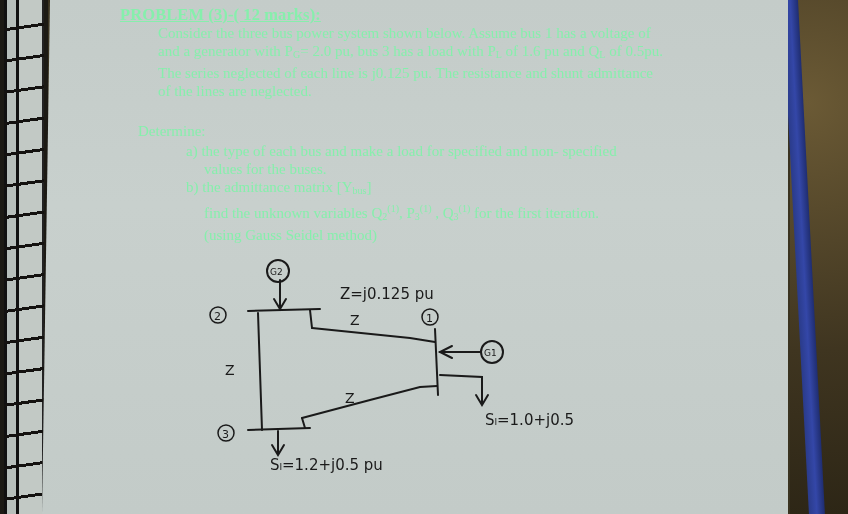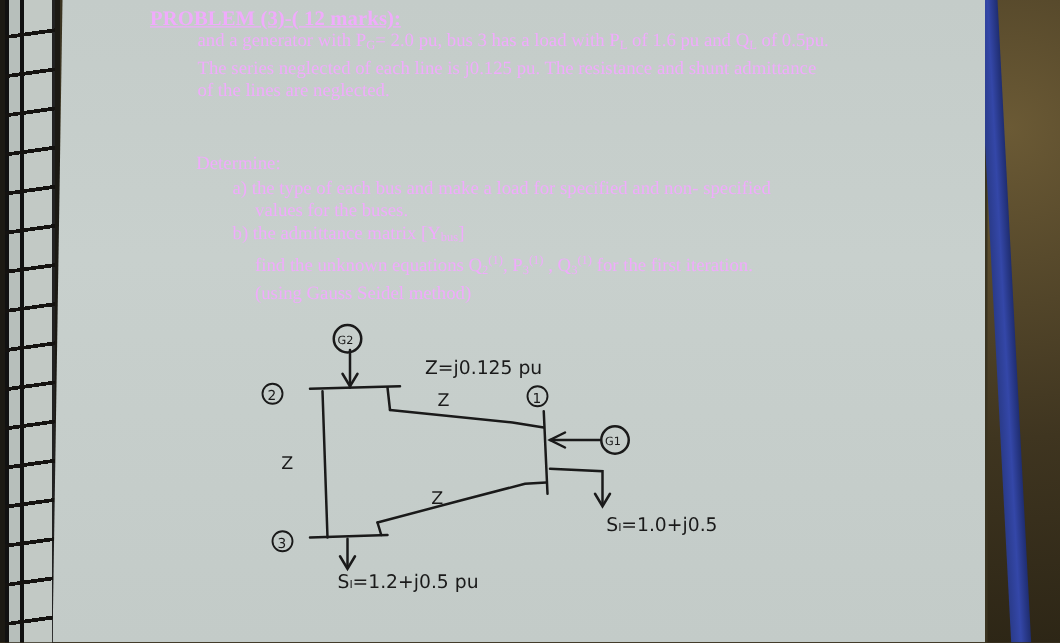--- a/index.html
+++ b/index.html
@@ -26,31 +26,31 @@
     background:
       repeating-linear-gradient(172deg, transparent 0 28px, #141210 28px 31px),
       linear-gradient(90deg, #111 0 3px, #b7bfbb 3px 12px, #111 12px 15px, #c2c9c5 15px 38px, #222 38px 40px);
   }
   .paper {
     position:absolute; left:42px; top:0; width:746px; height:514px;
     background:linear-gradient(180deg,#c4ccc9 0%,#c8d0cd 40%,#c3cbc8 100%);
     clip-path: polygon(8px 0, 746px 0, 746px 514px, 0 514px);
   }
   .sheet {
-    position:absolute; left:0; top:0; width:848px; height:482px; color:#f0abfc;
+    position:absolute; left:0; top:0; width:848px; height:482px; color:#86efac;
   }
   .title {
     position:absolute; left:120px; top:5px; font-weight:bold; font-size:16.5px;
     text-decoration:underline; letter-spacing:0.1px;
   }
   .para {
     position:absolute; left:158px; top:24px; width:600px; font-size:15px; line-height:18px;
   }
   .para .line { white-space:nowrap; display:block; }
-  .determine { position:absolute; left:157px; top:123px; font-size:15px;text-align:center; }
+  .determine { position:absolute; left:138px; top:123px; font-size:15px;text-align:center; }
   .items { position:absolute; left:186px; top:142px; font-size:15px; line-height:18px; }
   .items .line { display:block; white-space:nowrap; }
   .indent { padding-left:18px; }
   sub { font-size:10px; vertical-align:-2px; }
   sup { font-size:10px; vertical-align:6px; }
   .diagram { position:absolute; left:190px; top:255px; width:460px; height:240px; }
   .hw { font-family:"DejaVu Sans",sans-serif; fill:#1a1a1a; }
 </style>
 </head>
 <body>
@@ -59,32 +59,33 @@
 <div class="blue-edge"></div>
 <div class="binder">
     <div class="binder-grid"></div>
   </div>
 <div class="paper"></div>
 
 <div class="sheet">
   <div class="title">PROBLEM (3)-( 12 marks):</div>
 
   <div class="para">
+    <span class="line">Consider the three bus power system shown below. Assume bus 1 has a voltage of</span>
     <span class="line"><span>and a generator with P</span><sub>G</sub><span>= 2.0 pu, bus 3 has a load with P</span><sub>L</sub><span> of  1.6 pu and Q</span><sub>L</sub><span> of  0.5pu.</span></span>
     <span class="line">The series neglected of each line is j0.125 pu. The resistance and shunt admittance</span>
     <span class="line">of the lines are neglected.</span>
   </div>
 
   <div class="determine">Determine:</div>
 
   <div class="items">
     <span class="line">a) the type  of  each bus and make a load for specified and non- specified</span>
     <span class="line indent">values for the buses.</span>
     <span class="line"><span>b) the admittance matrix [Y</span><sub>bus</sub><span>]</span></span>
-    <span class="line indent"><span>find the unknown equations Q</span><sub>2</sub><sup>(1)</sup><span>, P</span><sub>3</sub><sup>(1)</sup><span> , Q</span><sub>3</sub><sup>(1)</sup><span>  for the first iteration.</span></span>
+    <span class="line indent"><span>find the unknown variables Q</span><sub>2</sub><sup>(1)</sup><span>, P</span><sub>3</sub><sup>(1)</sup><span> , Q</span><sub>3</sub><sup>(1)</sup><span>  for the first iteration.</span></span>
     <span class="line indent">(using Gauss Seidel method)</span>
   </div>
 
   <svg class="diagram" viewBox="0 0 460 240" xmlns="http://www.w3.org/2000/svg">
     <g stroke="#1a1a1a" stroke-width="2" fill="none" stroke-linecap="round">
 
       <line x1="58" y1="56" x2="130" y2="54"></line>
 
       <line x1="90" y1="25" x2="90" y2="55"></line>
       <polyline points="84,44 90,54 96,44"></polyline>

